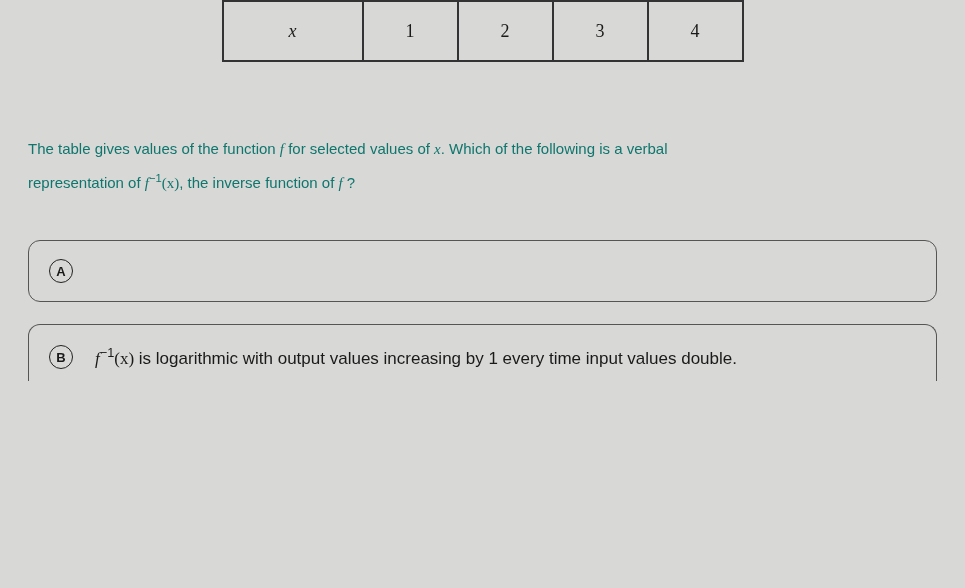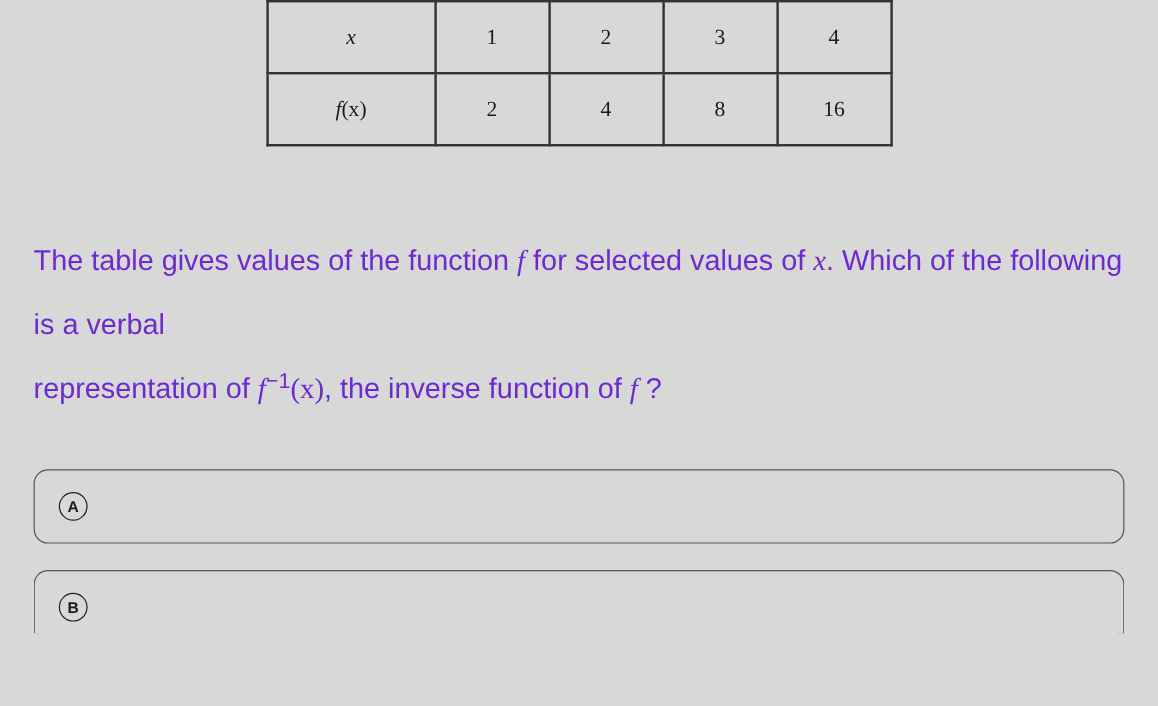--- a/index.html
+++ b/index.html
@@ -25,24 +25,24 @@
       border: 2px solid #333;
       text-align: center;
       vertical-align: middle;
       font-size: 18px;
       height: 60px;
     }
     .col-label { width: 140px; font-style: italic; }
     .col-val { width: 95px; }
     .question-text {
       margin-top: 70px;
-      font-size: 24px;
+      font-size: 15px;
       line-height: 2.2;
       font-family: Arial, sans-serif;
-      color: #6d28d9;
+      color: #0f766e;
     }
     .question-text .math {
       font-family: 'Times New Roman', serif;
       font-style: italic;
     }
     .options {
       margin-top: 40px;
     }
     .option {
       border: 1.5px solid #555;
@@ -94,42 +94,36 @@
 
   <table>
     <tbody>
         <tr>
       <td class="col-label"><span class="fx">x</span></td>
       <td class="col-val">1</td>
       <td class="col-val">2</td>
       <td class="col-val">3</td>
       <td class="col-val">4</td>
     </tr>
-    <tr>
-      <td class="col-label">
-        <span class="fx">f</span><span style="font-style:normal">(x)</span>
-      </td>
-      <td class="col-val">2</td>
-      <td class="col-val">4</td>
-      <td class="col-val">8</td>
-      <td class="col-val">16</td>
-    </tr>
   </tbody>
     </table>
 
   <div class="question-text">
     <span>The table gives values of the function </span><span class="math">f</span><span> for selected values of </span><span class="math">x</span><span>. Which of the following is a verbal</span><br>
     <span>representation of </span><span class="math">f</span><span class="sup">−1</span><span class="math" style="font-style:normal">(x)</span><span>, the inverse function of </span><span class="math">f</span><span> ?</span>
   </div>
 
   <div class="options">
 
     <div class="option">
       <div class="letter">A</div>
     </div>
 
     <div class="option cut">
       <div class="letter">B</div>
+      <div class="option-text">
+        <span class="math">f</span><span class="sup">−1</span><span style="font-family:'Times New Roman',serif">(x)</span><span> is logarithmic with output values increasing by 1 every time input values double.</span>
+      </div>
     </div>
 
   </div>
 
 </div>
 
 </body></html>

